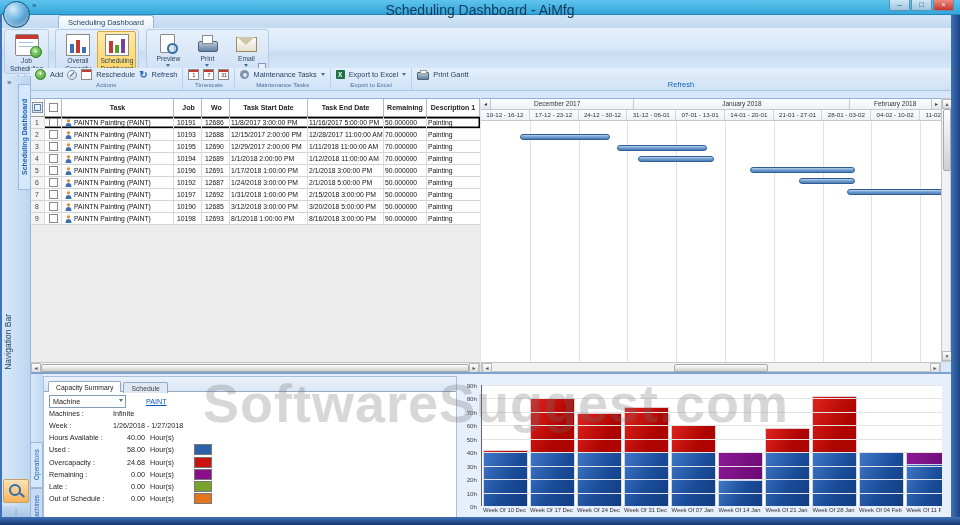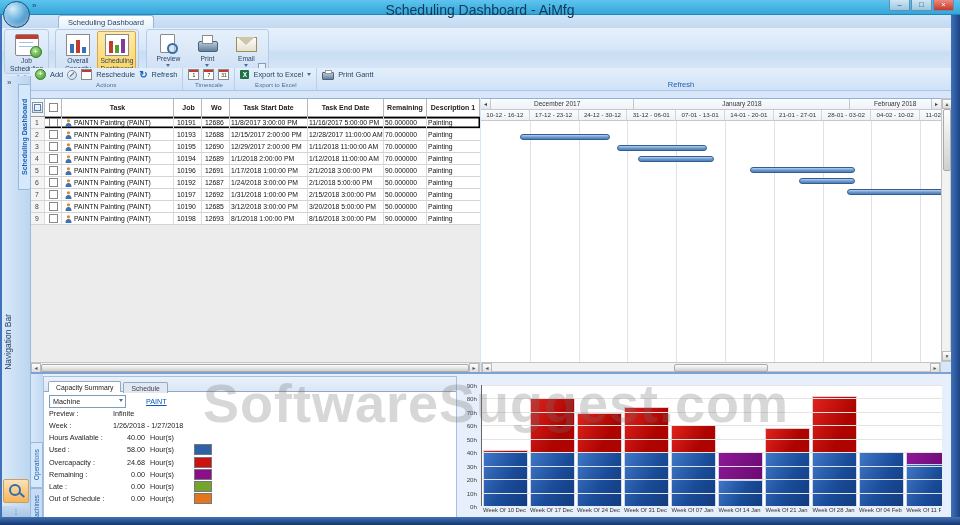--- a/index.html
+++ b/index.html
@@ -277,20 +277,28 @@
     <div class="tgroup">
       <div class="titems">
         <span class="si si-cal">1</span>
         <span class="si si-cal">7</span>
         <span class="si si-cal">31</span>
       </div>
       <div class="tlabel">Timescale</div>
     </div>
     <div class="tgroup">
       <div class="titems">
+        <span class="si si-gear"></span>
+        <span>Maintenance Tasks</span>
+        <span class="dd"></span>
+      </div>
+      <div class="tlabel">Maintenance Tasks</div>
+    </div>
+    <div class="tgroup">
+      <div class="titems">
         <span class="si si-excel"></span>
         <span>Export to Excel</span>
         <span class="dd"></span>
       </div>
       <div class="tlabel">Export to Excel</div>
     </div>
     <div class="tgroup" style="border-right:none">
       <div class="titems">
         <span class="si si-print"></span>
         <span>Print Gantt</span>
@@ -581,21 +589,21 @@
         <div class="ctab">Capacity Summary</div>
         <div class="ctab inactive">Schedule</div>
       </div>
       <div class="cap-body">
         <div class="crow">
           <div class="mselect">Machine</div>
           <a class="mlink">PAINT</a>
         </div>
         <div id="cap-fields">
             <div class="crow">
-              <div class="clabel">Preview :</div>
+              <div class="clabel">Machines :</div>
               <div class="cval ctext">Infinite</div>
             </div>
             <div class="crow">
               <div class="clabel">Week :</div>
               <div class="cval ctext">1/26/2018 - 1/27/2018</div>
             </div>
             <div class="crow">
               <div class="clabel">Hours Available :</div>
               <div class="cval">40.00</div>
               <div class="cunit">Hour(s)</div>

